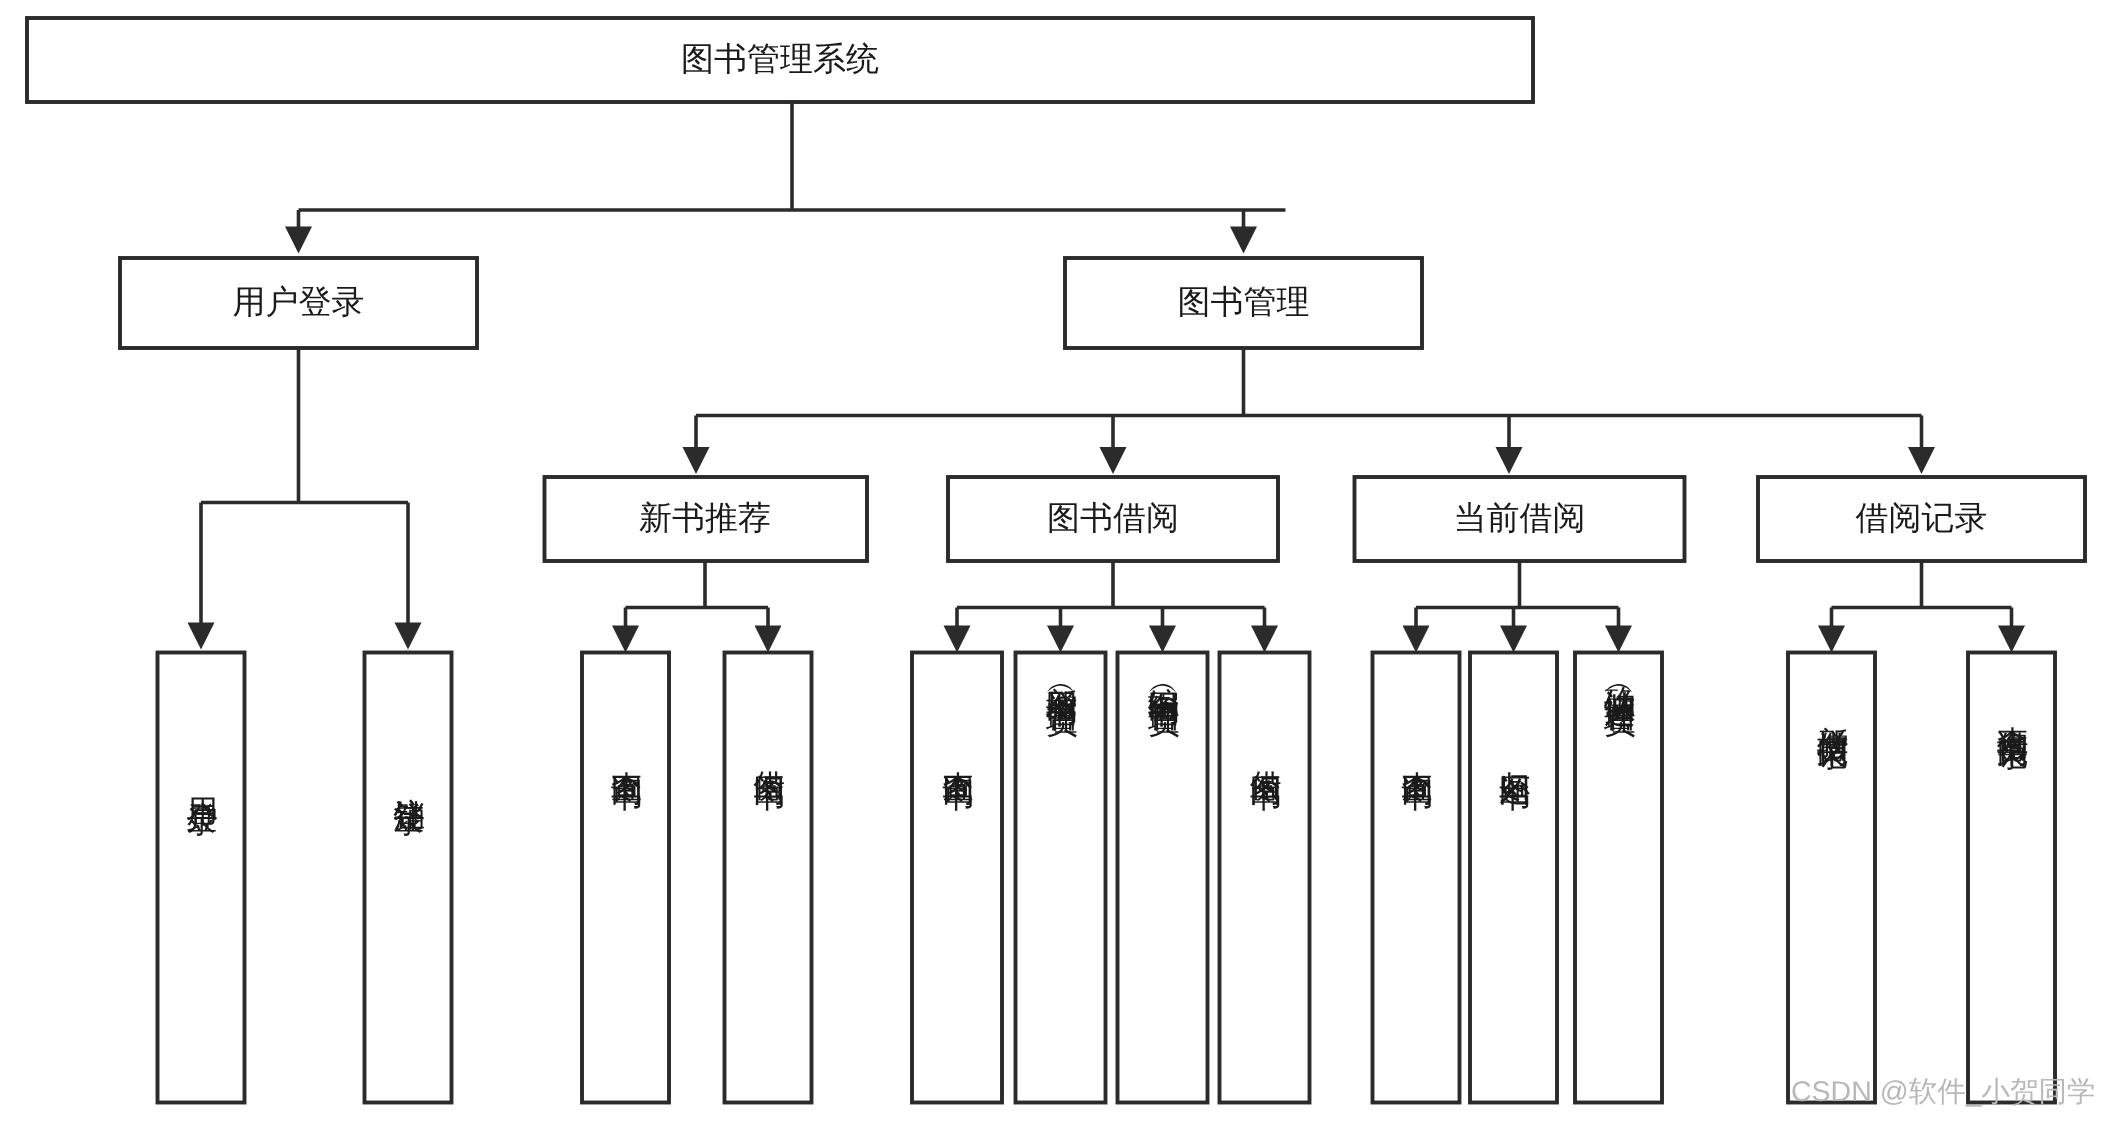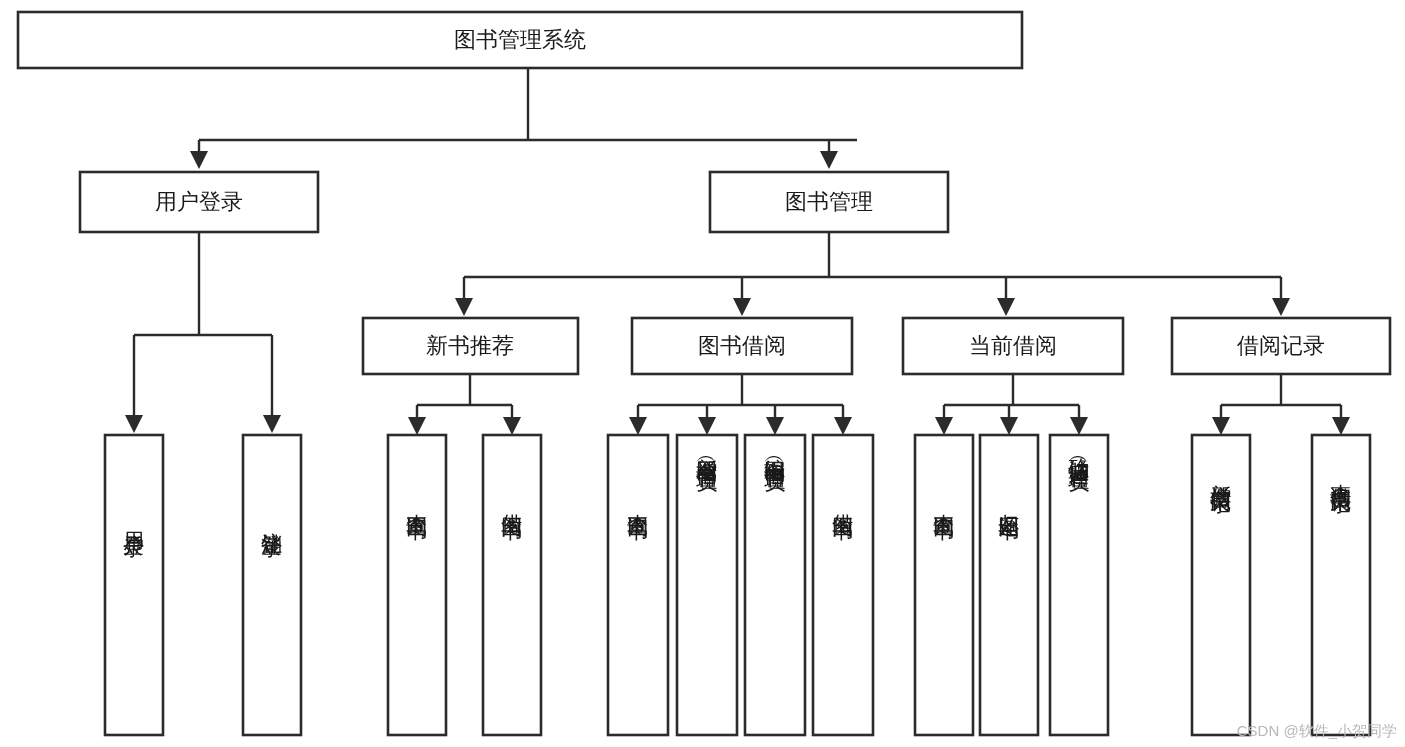--- a/index.html
+++ b/index.html
@@ -62,21 +62,21 @@
   }
   .arrow-head {
     fill: #2b2b2b;
     stroke: none;
   }
   .watermark {
     position: absolute;
     right: 8px;
     bottom: 6px;
     font-family: "Liberation Sans", "DejaVu Sans", sans-serif;
-    font-size: 15px;
+    font-size: 19px;
     color: #b8b8b8;
     white-space: nowrap;
   }
 </style>
 </head>
 <body>
 
 <div id="diagram-root">
 
   <svg class="flow" viewBox="0 0 1405 747">

